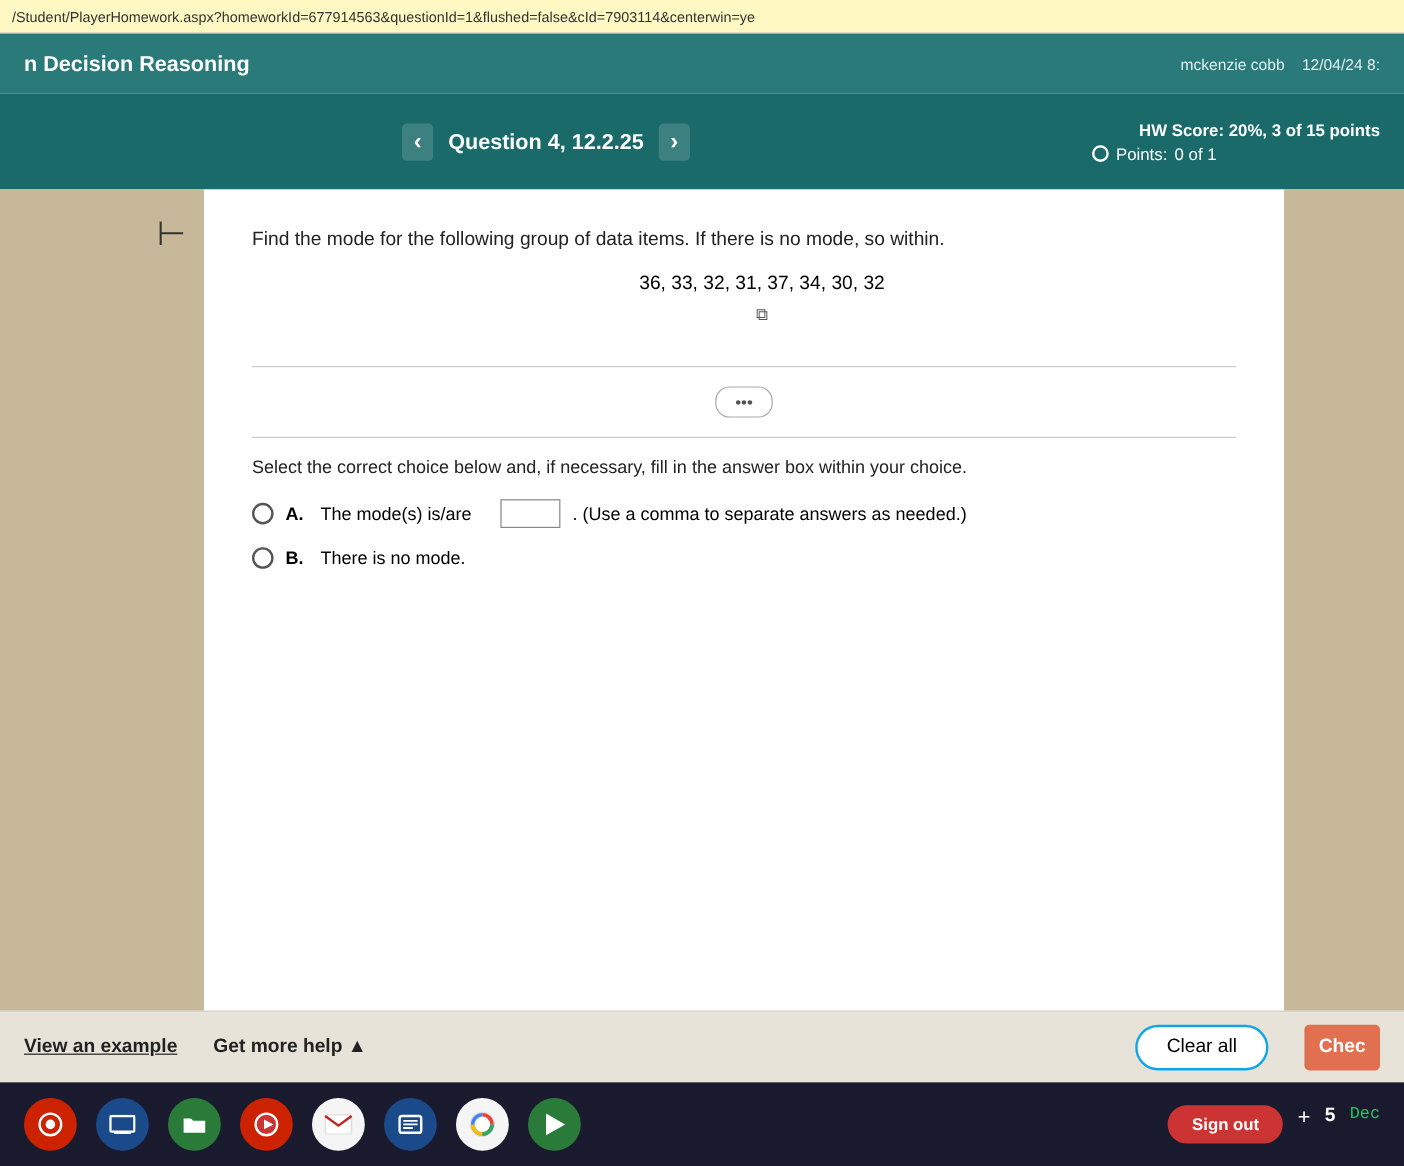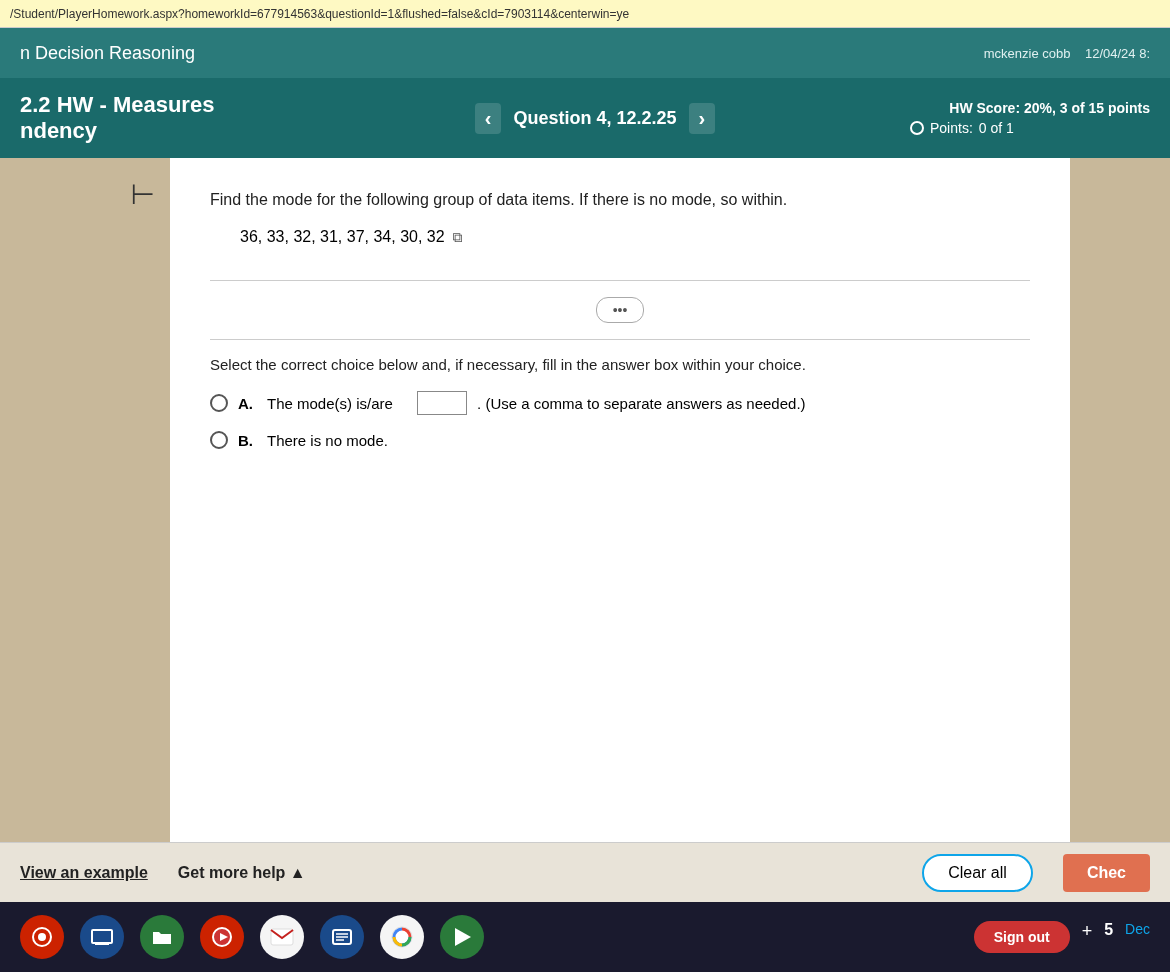--- a/index.html
+++ b/index.html
@@ -20,21 +20,21 @@
     
     .top-header {
       background: #2a7a7a;
       color: white;
       display: flex;
       align-items: center;
       justify-content: space-between;
       padding: 8px 20px;
       height: 50px;
     }
-    .top-header-title { font-size: 18px; font-weight: normal; }
+    .top-header-title { font-size: 18px; font-weight: bold; }
     .top-header-right { font-size: 13px; color: #e0f0f0; }
 
     
     .hw-banner {
       background: #1a6a6a;
       color: white;
       display: flex;
       align-items: center;
       padding: 12px 20px;
       height: 80px;
@@ -71,21 +71,21 @@
     }
 
     
     .question-content {
       flex: 1;
       background: white;
       padding: 30px 40px;
       position: relative;
     }
     .question-text { font-size: 16px; color: #222; margin-bottom: 16px; line-height: 1.5; }
-    .data-items { font-size: 16px; margin-left: 30px; margin-bottom: 34px; display: flex; align-items: center; gap: 8px; }
+    .data-items { font-size: 16px; margin-left: 30px; margin-bottom: 34px; display: flex; align-items: center; gap: 8px; flex-direction: column; }
     .copy-icon { font-size: 14px; color: #555; cursor: pointer; }
 
     .separator { border: none; border-top: 1px solid #ccc; margin: 16px 0; }
 
     .dots-btn {
       display: flex;
       justify-content: center;
       margin: 8px 0;
     }
     .dots-inner {
@@ -145,21 +145,21 @@
       font-size: 16px;
       background: white;
       cursor: pointer;
       font-weight: 500;
     }
     .check-btn {
       background: #e07050;
       color: white;
       border: none;
       border-radius: 4px;
-      padding: 10px 24px;
+      padding: 10px 12px;
       font-size: 16px;
       cursor: pointer;
       font-weight: bold;
     }
 
     
     .course-info {
       background: #d8d3c8;
       height: 30px;
       display: flex;
@@ -204,40 +204,39 @@
       border: none;
       border-radius: 20px;
       padding: 8px 20px;
       font-size: 14px;
       cursor: pointer;
       font-weight: bold;
     }
     .taskbar-right { display: flex; gap: 12px; margin-left: auto; }
     .taskbar-plus { color: white; font-size: 18px; }
     .taskbar-num { color: white; font-size: 16px; font-weight: bold; }
-    .taskbar-date { color: #0ea5e9; font-size: 14px; }
+    .taskbar-date { color: #22c55e; font-size: 14px; font-family: Liberation Mono, monospace; }
   </style>
 </head>
 <body>
 
 <div class="url-bar">
   <span>/Student/PlayerHomework.aspx?homeworkId=677914563&amp;questionId=1&amp;flushed=false&amp;cId=7903114&amp;centerwin=ye</span>
 </div>
 
 <div class="top-header">
   <span class="top-header-title">n Decision Reasoning</span>
   <span class="top-header-right">
     <span>mckenzie cobb</span>
     &nbsp;&nbsp;
     <span>12/04/24 8:</span>
   </span>
 </div>
 
 <div class="hw-banner">
-  <div class="hw-title">2.2 HW - Measures ndency</div>
   <div class="question-nav">
     <span class="nav-arrow">‹</span>
     <span>Question 4, 12.2.25</span>
     <span class="nav-arrow">›</span>
   </div>
   <div class="hw-score">
     <div class="hw-score-title">
       <span>HW Score:</span> <span>20%, 3 of 15 points</span>
     </div>
     <div class="hw-score-points">

